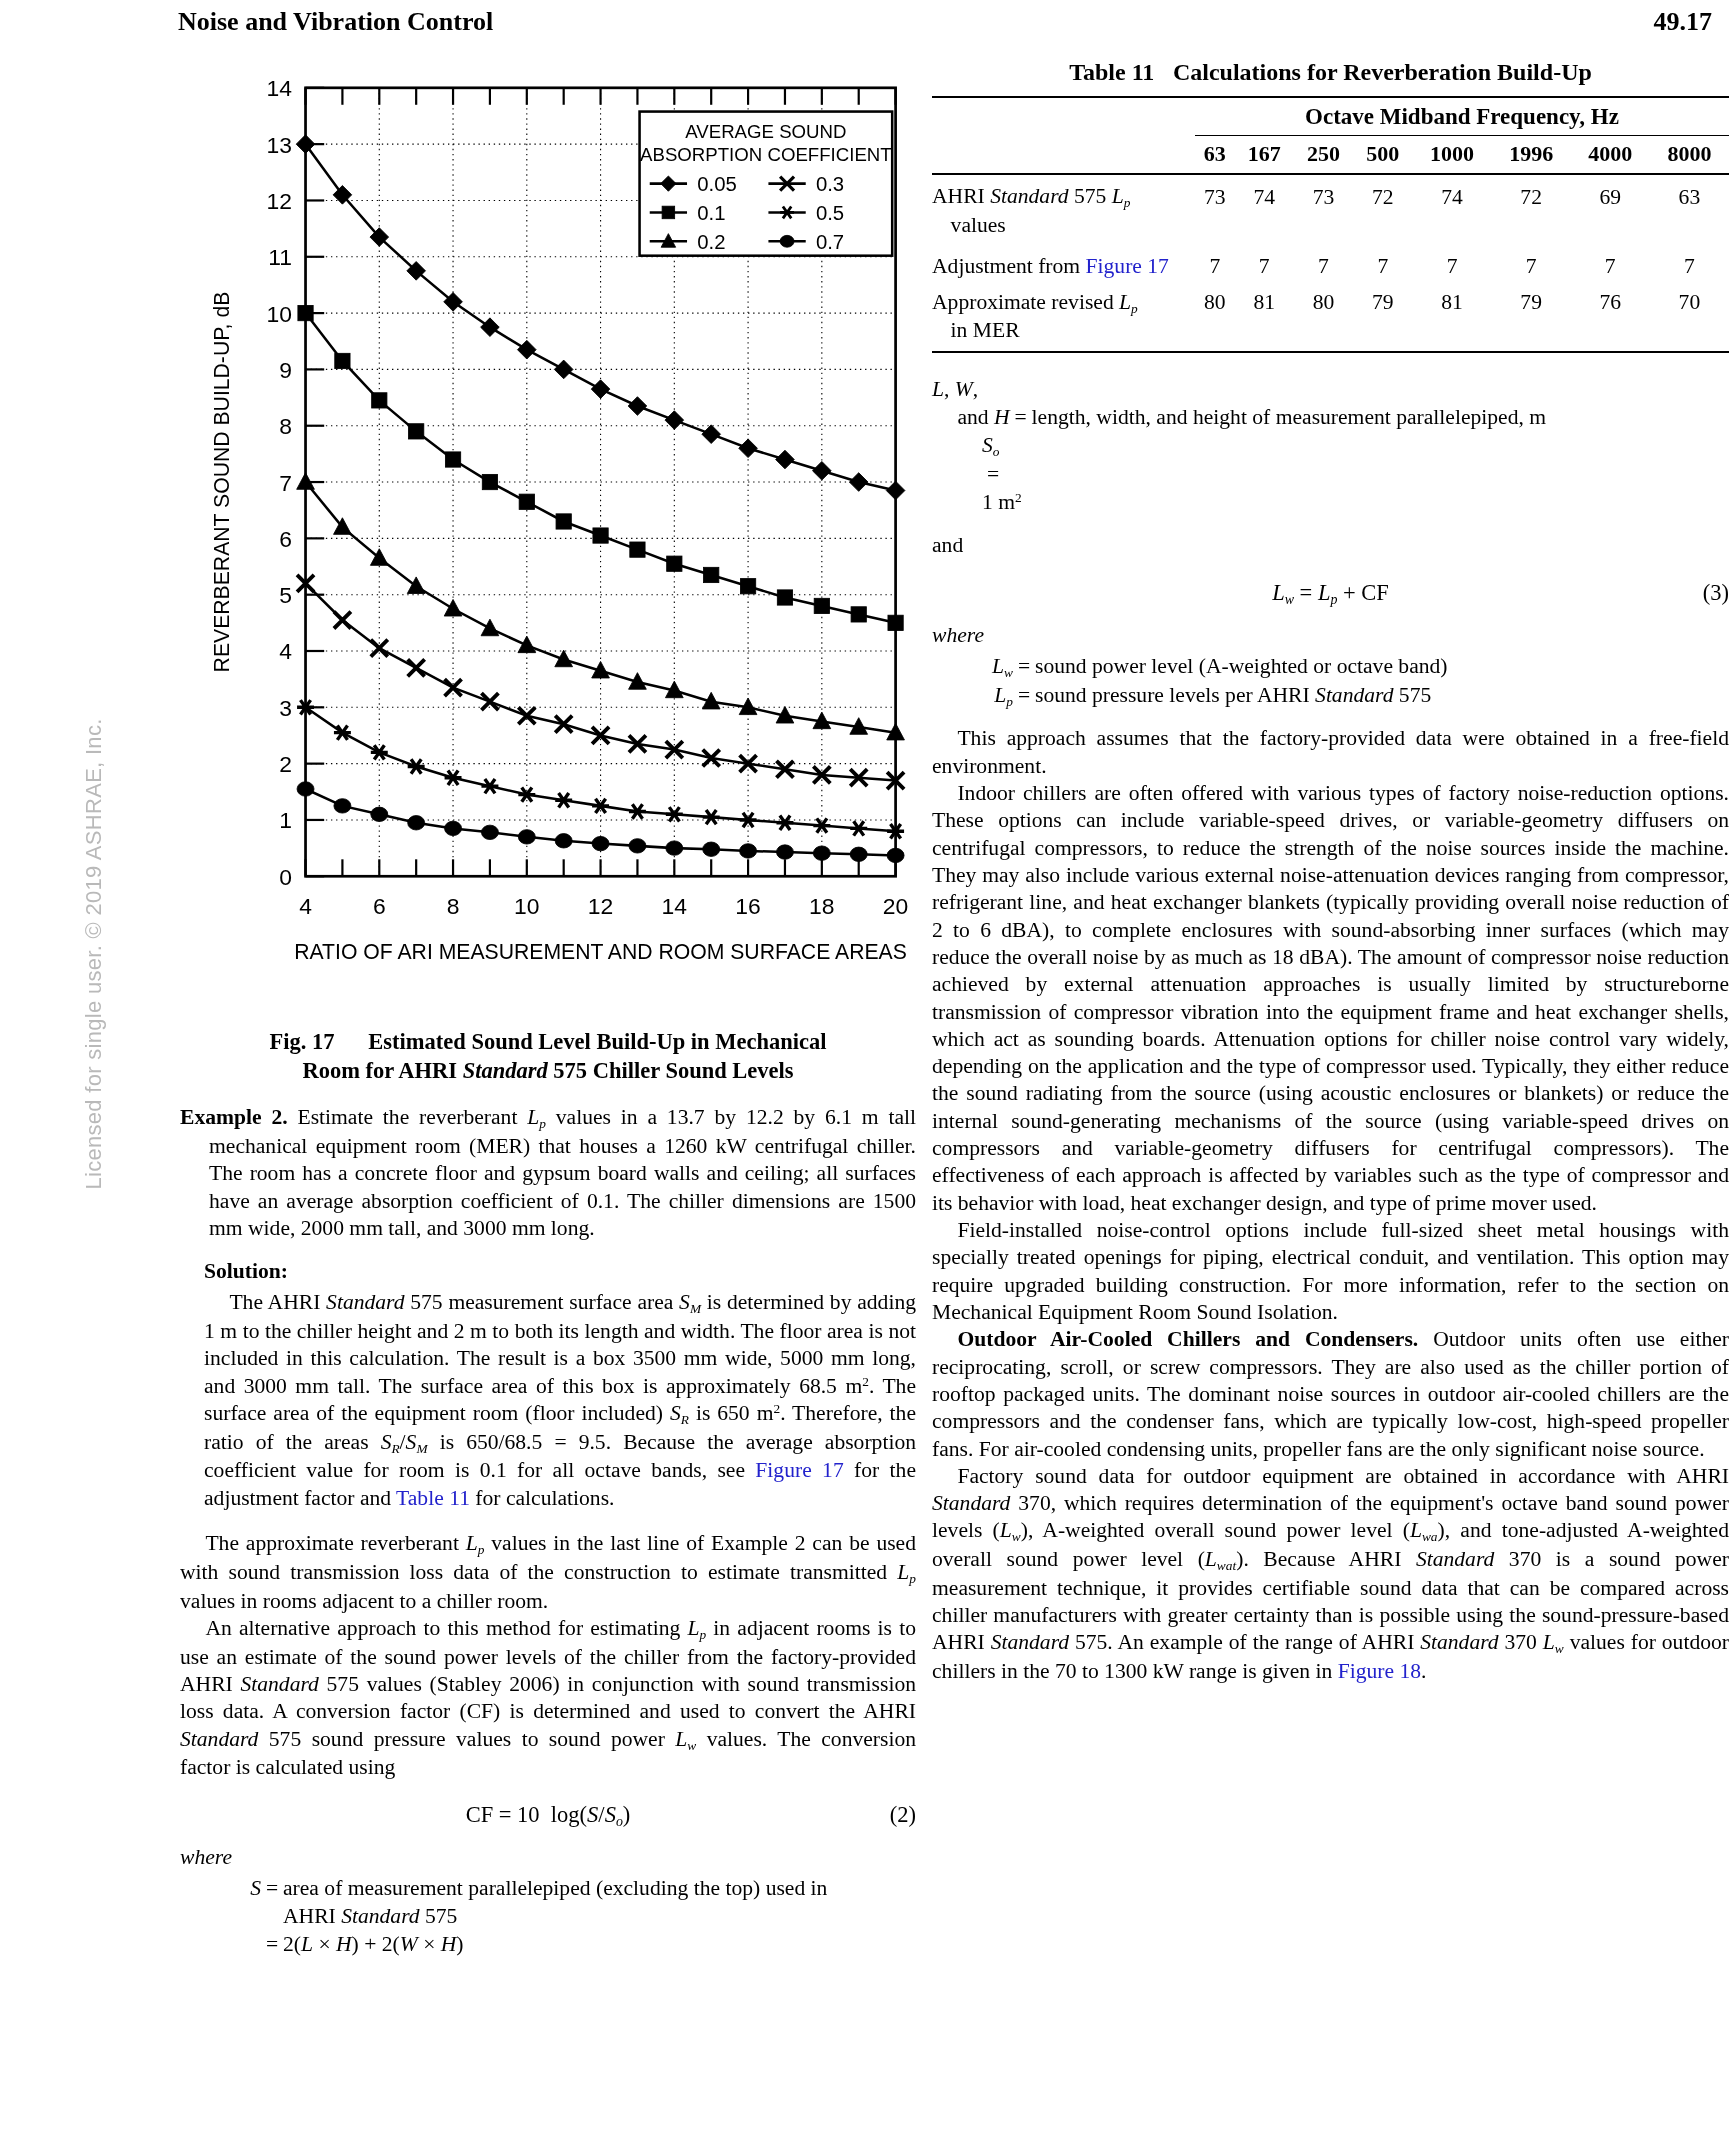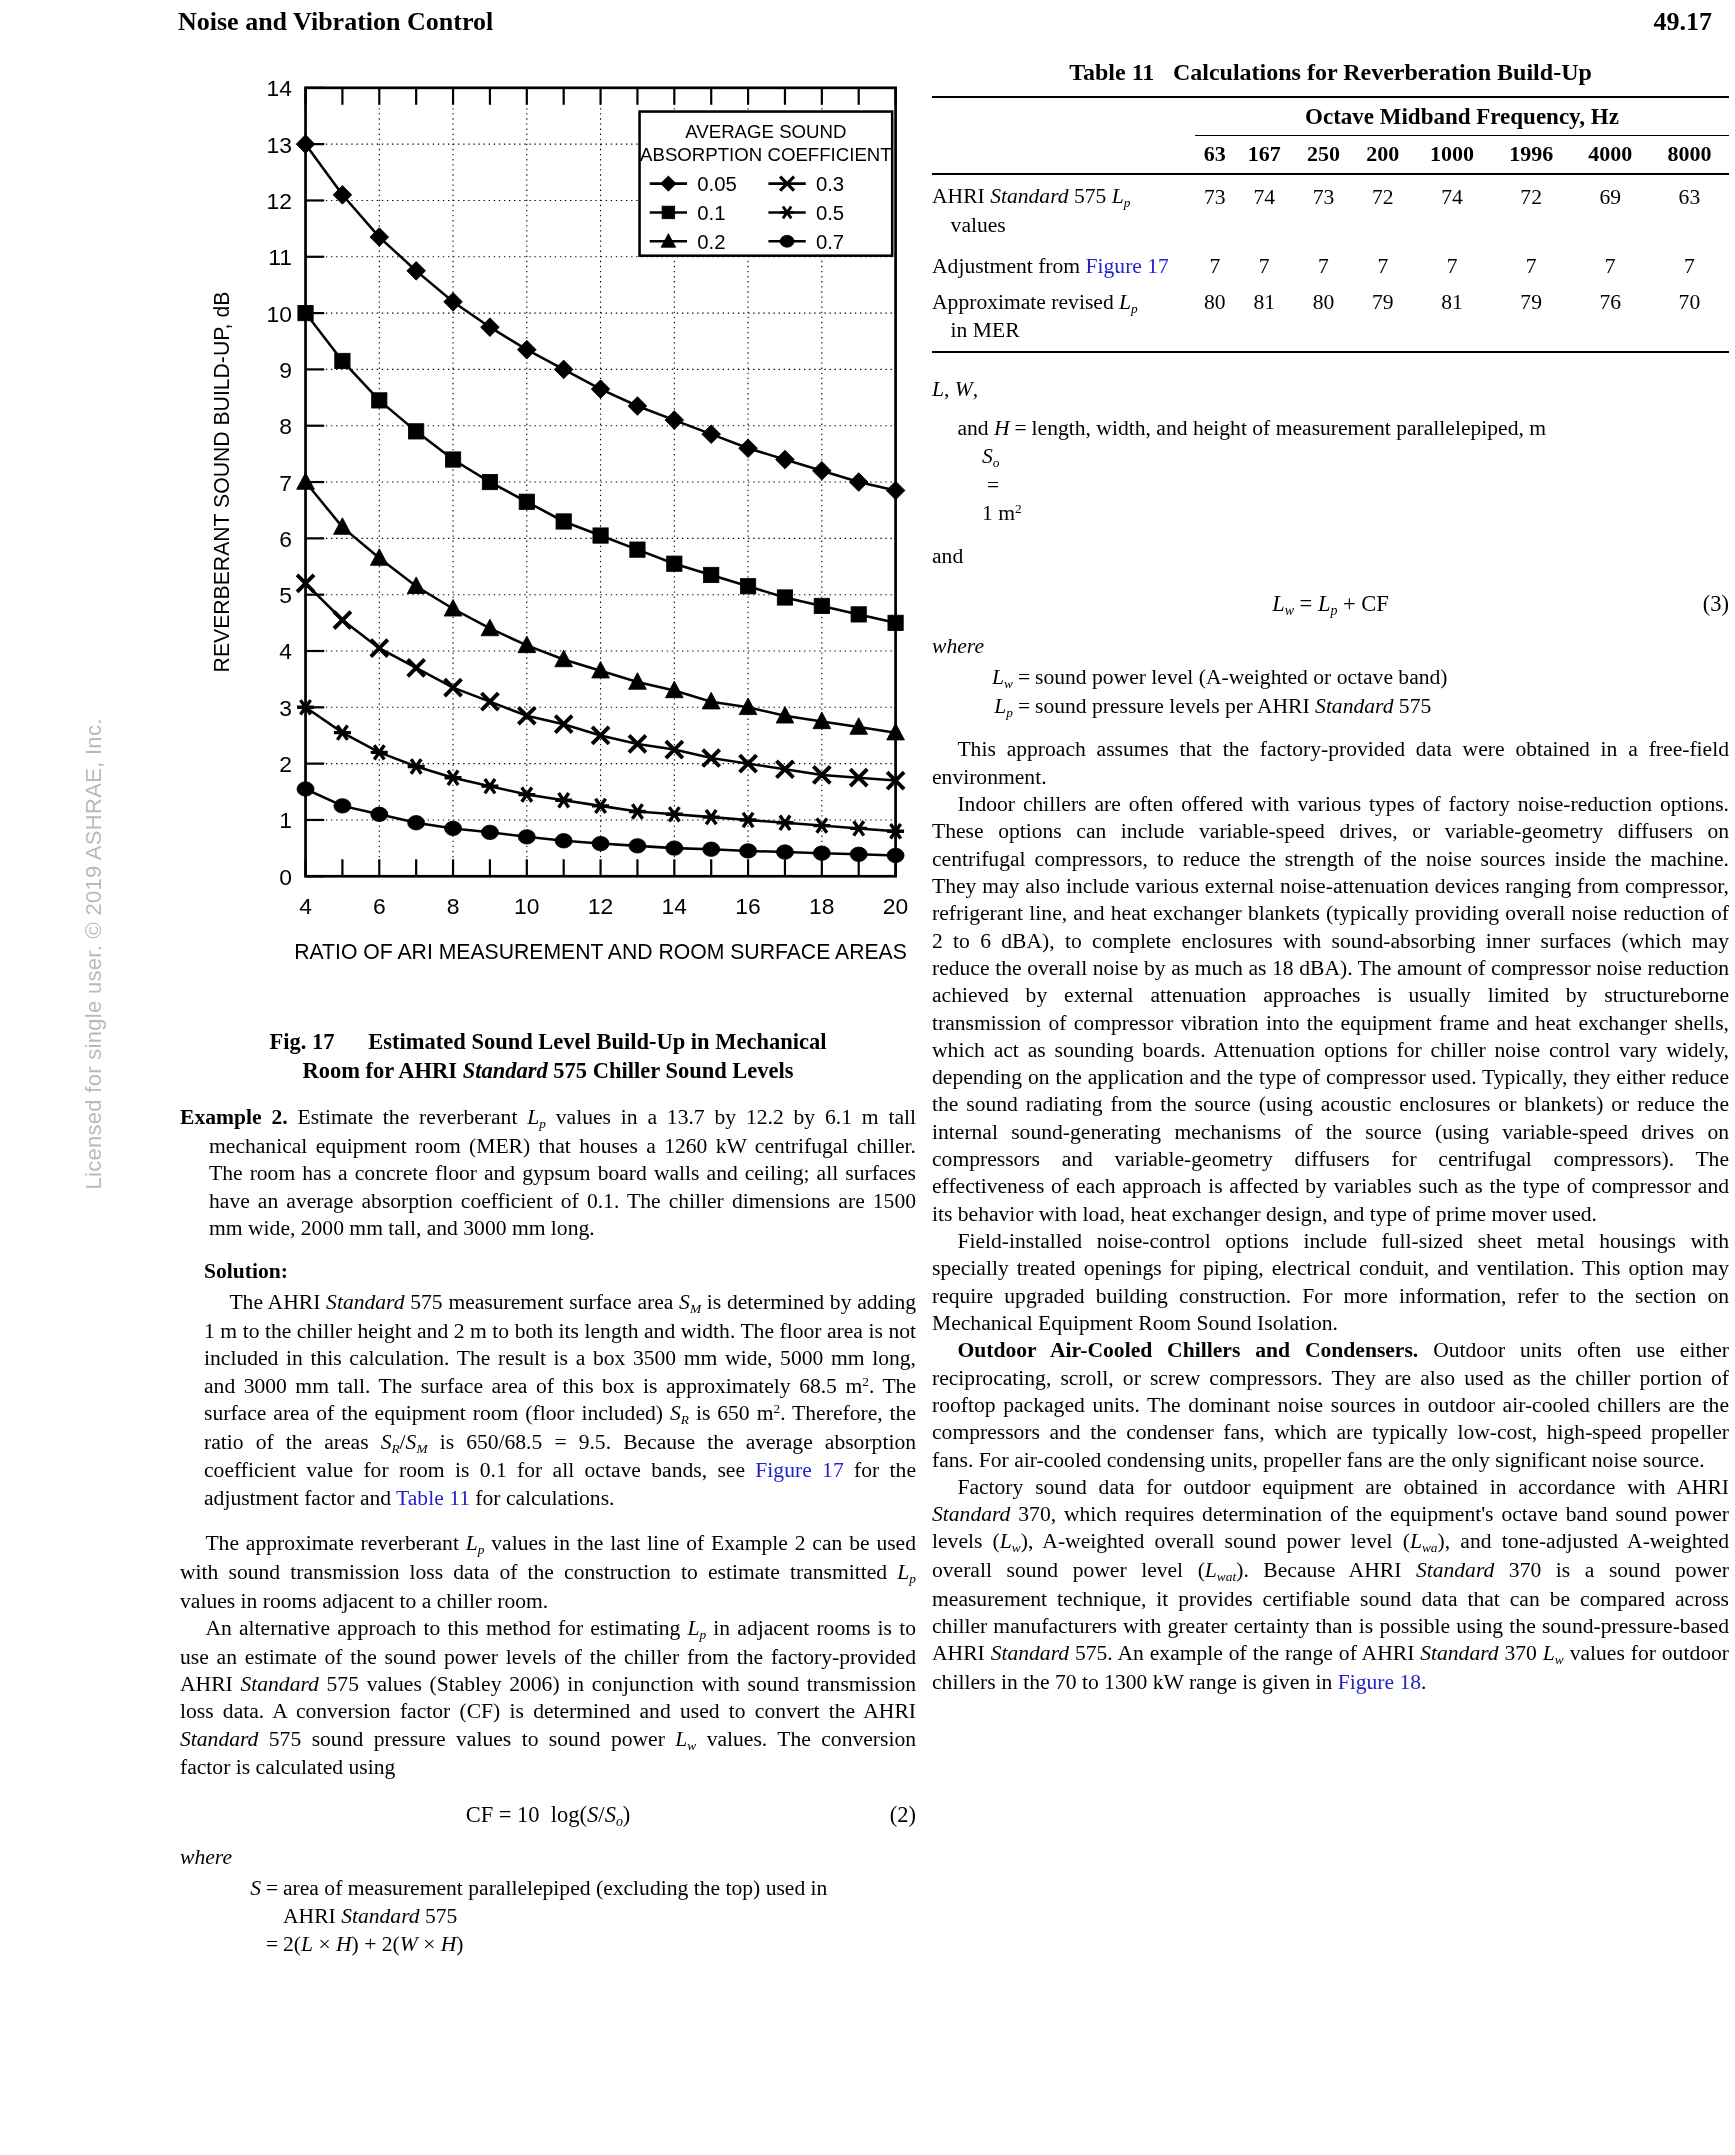--- a/index.html
+++ b/index.html
@@ -430,21 +430,21 @@
       <tbody id="t11body">
           <tr>
             <td class="rule-thick"></td>
             <td class="rule-thick grp" colspan="8">Octave Midband Frequency, Hz</td>
           </tr>
           <tr class="hzline">
             <td style="border-bottom:none"></td>
             <td class="hz" style="border-top:1.4px solid #000">63</td>
             <td class="hz" style="border-top:1.4px solid #000">167</td>
             <td class="hz" style="border-top:1.4px solid #000">250</td>
-            <td class="hz" style="border-top:1.4px solid #000">200</td>
+            <td class="hz" style="border-top:1.4px solid #000">500</td>
             <td class="hz" style="border-top:1.4px solid #000">1000</td>
             <td class="hz" style="border-top:1.4px solid #000">1996</td>
             <td class="hz" style="border-top:1.4px solid #000">4000</td>
             <td class="hz" style="border-top:1.4px solid #000">8000</td>
           </tr>
           <tr>
             <td class="lbl" style="border-top:2.5px solid #000">AHRI <span class="it">Standard</span> 575 <span class="it">L</span><sub>p</sub></td>
             <td class="val" style="border-top:2.5px solid #000">73</td>
             <td class="val" style="border-top:2.5px solid #000">74</td>
             <td class="val" style="border-top:2.5px solid #000">73</td>
@@ -487,21 +487,21 @@
           <tr>
             <td class="rule-thick" colspan="9"></td>
           </tr>
         </tbody>
     </table>
 
     <div style="height:22px"></div>
 
     <div style="font-size:21.6px; line-height:1.30;">
       <div><span class="it">L</span>, <span class="it">W</span>,</div>
-      <div class="defrow" style="margin-left:25.4px;margin-top:11px;">
+      <div class="defrow" style="margin-left:25.4px;">
         <span>and <span class="it">H</span></span>
         <span class="defeq">=</span>
         <span class="deftxt">length, width, and height of measurement parallelepiped, m</span>
       </div>
       <div class="defrow" style="margin-left:50px;flex-direction:column;">
         <span><span class="it">S<sub>o</sub></span></span>
         <span class="defeq">=</span>
         <span class="deftxt">1 m<sup>2</sup></span>
       </div>
     </div>

